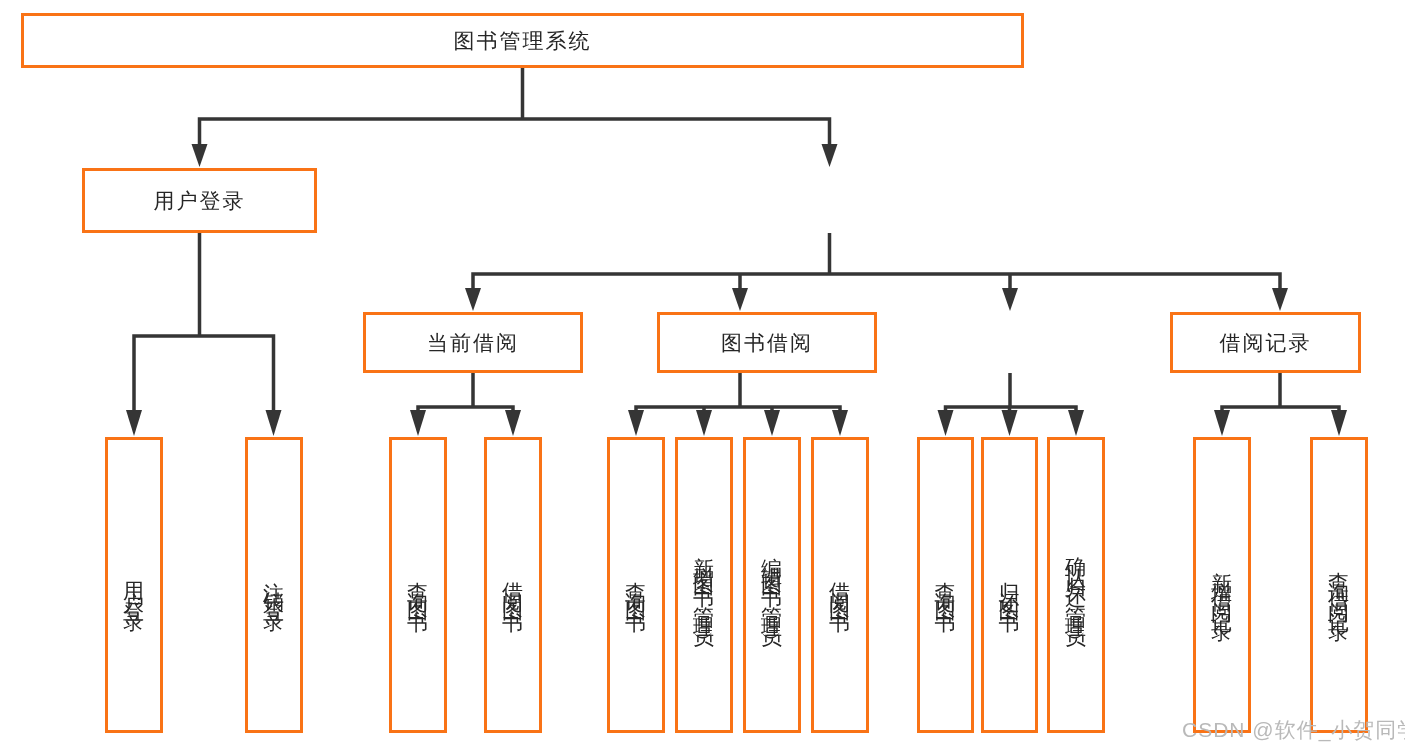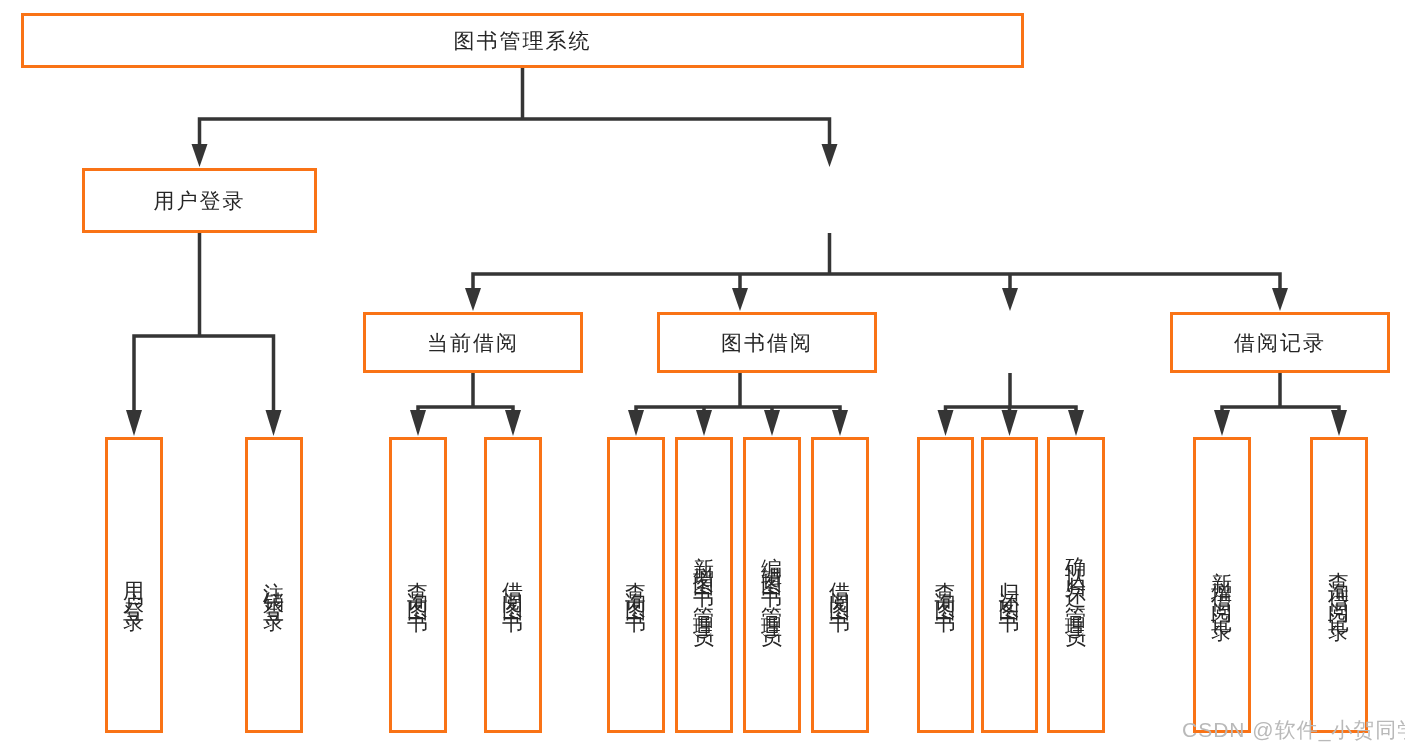--- a/index.html
+++ b/index.html
@@ -115,21 +115,21 @@
   <div class="box hbox" style="left:82px;top:168px;width:235px;height:65px">
     <span>用户登录</span>
   </div>
 
   <div class="box hbox" style="left:363px;top:312px;width:220px;height:61px">
     <span>当前借阅</span>
   </div>
   <div class="box hbox" style="left:657px;top:312px;width:220px;height:61px">
     <span>图书借阅</span>
   </div>
-  <div class="box hbox" style="left:1170px;top:312px;width:220px;height:61px">
+  <div class="box hbox" style="left:1170px;top:312px;width:191px;height:61px">
     <span>借阅记录</span>
   </div>
 
   <div class="box vbox" style="left:105px;top:437px;width:58px;height:296px">
     <span>用户登录</span>
   </div>
   <div class="box vbox" style="left:245px;top:437px;width:58px;height:296px">
     <span>注销登录</span>
   </div>
 

